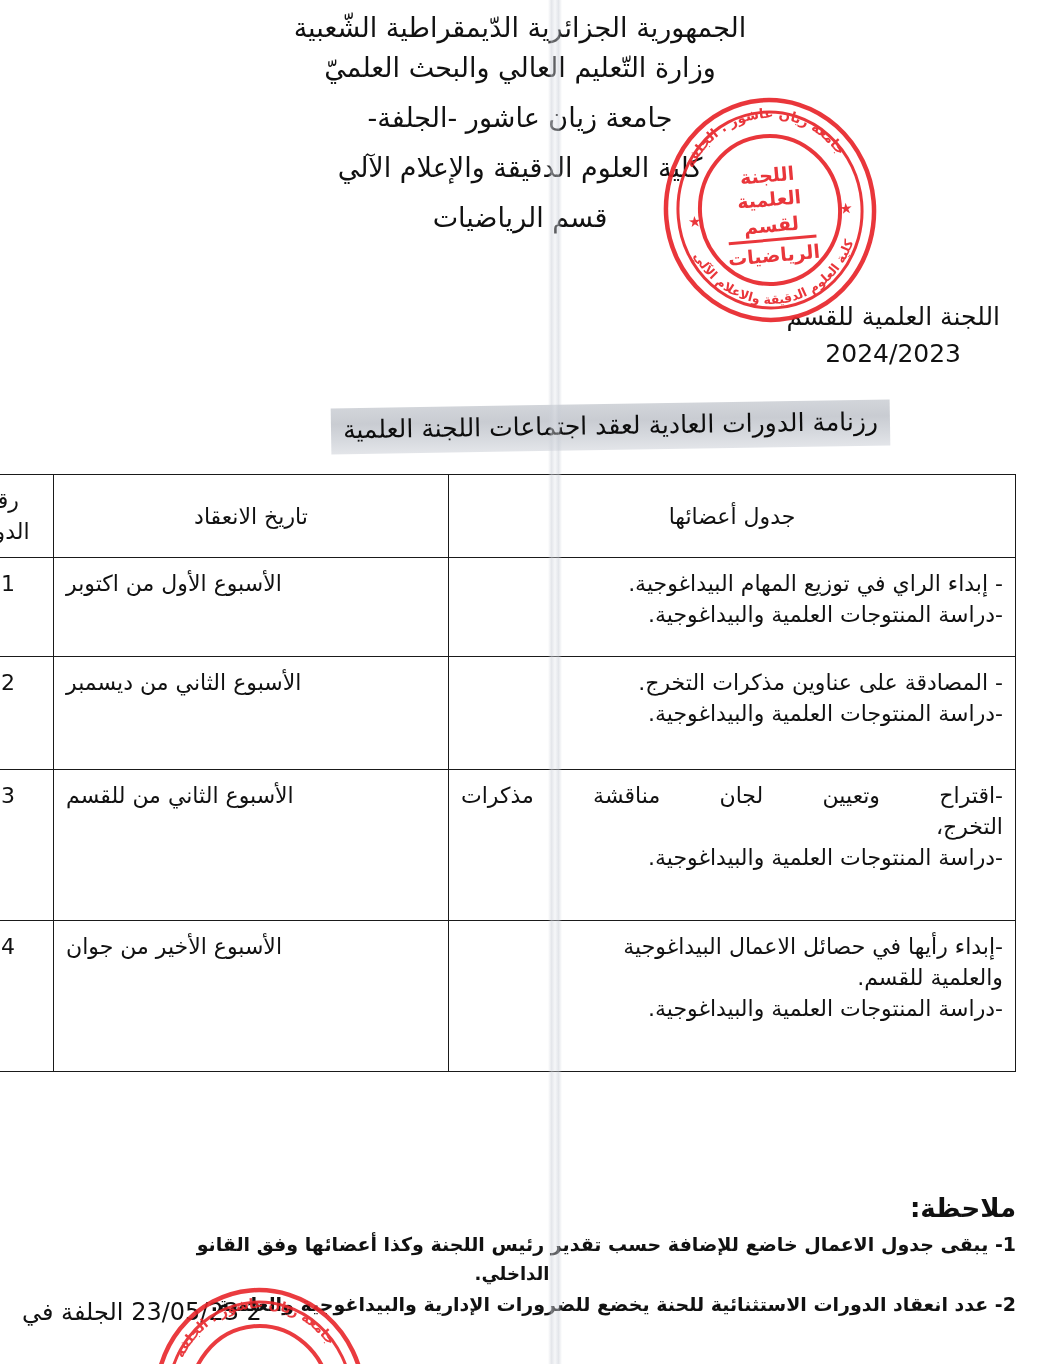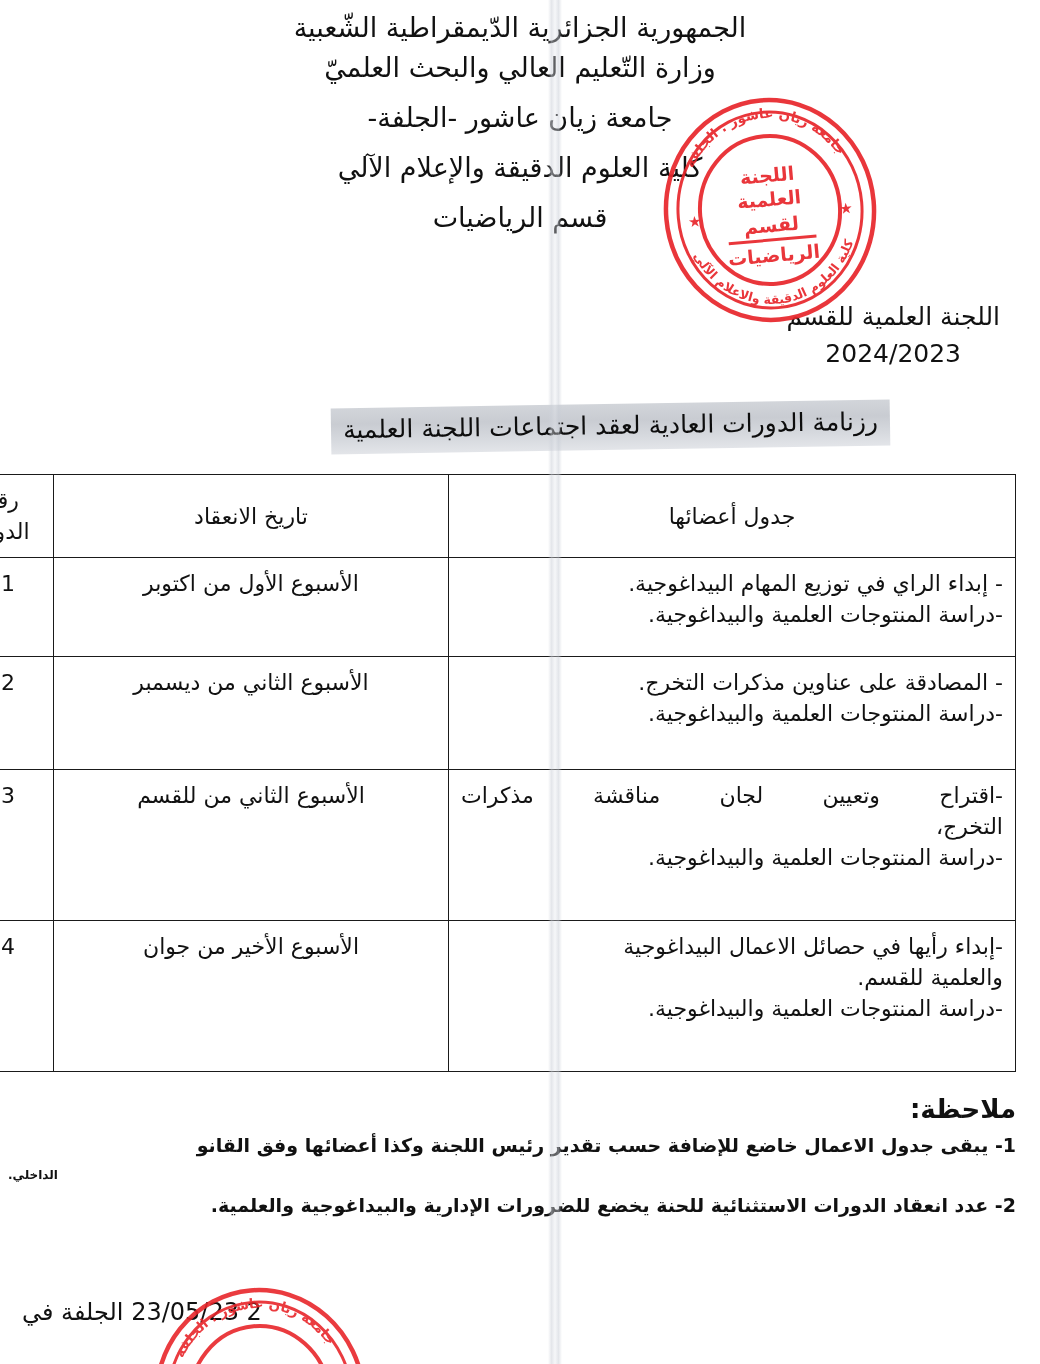--- a/index.html
+++ b/index.html
@@ -127,42 +127,42 @@
   .col-num   { width: 80px; }
   .col-date  { width: 370px; }
   .col-agenda{ width: 542px; }
 
   td.cell-num {
     text-align: center;
     direction: ltr;
     font-size: 22px;
   }
   td.cell-date {
-    text-align: center;
+    text-align: left;
   }
   td.cell-agenda {
     text-align: right;
   }
   td.cell-agenda .ag-line {
     display: block;
   }
   td.cell-agenda.justify .ag-line.j {
     text-align: justify;
     text-align-last: justify;
   }
 
   .row-h1 td { height: 78px; }
   .row-h2 td { height: 92px; }
   .row-h3 td { height: 130px; }
   .row-h4 td { height: 130px; }
 
   
   .notes {
     position: absolute;
-    top: 1092px;
+    top: 1191px;
     right: 24px;
     left: 8px;
     z-index: 5;
     text-align: right;
   }
   .notes-title {
     font-size: 26px;
     font-weight: bold;
     line-height: 34px;
     margin-bottom: 4px;
@@ -171,24 +171,24 @@
     font-size: 19px;
     font-weight: bold;
     line-height: 30px;
     text-align: right;
     white-space: nowrap;
   }
   .note-item.n1 {
     margin-right: 0;
   }
   .note-cont {
-    font-size: 12px;
+    font-size: 18px;
     font-weight: bold;
     line-height: 30px;
-    text-align: left;
+    text-align: center;
   }
 
   
   .footer-date {
     position: absolute;
     top: 1296px;
     left: 22px;
     font-size: 24px;
     line-height: 32px;
     z-index: 6;

